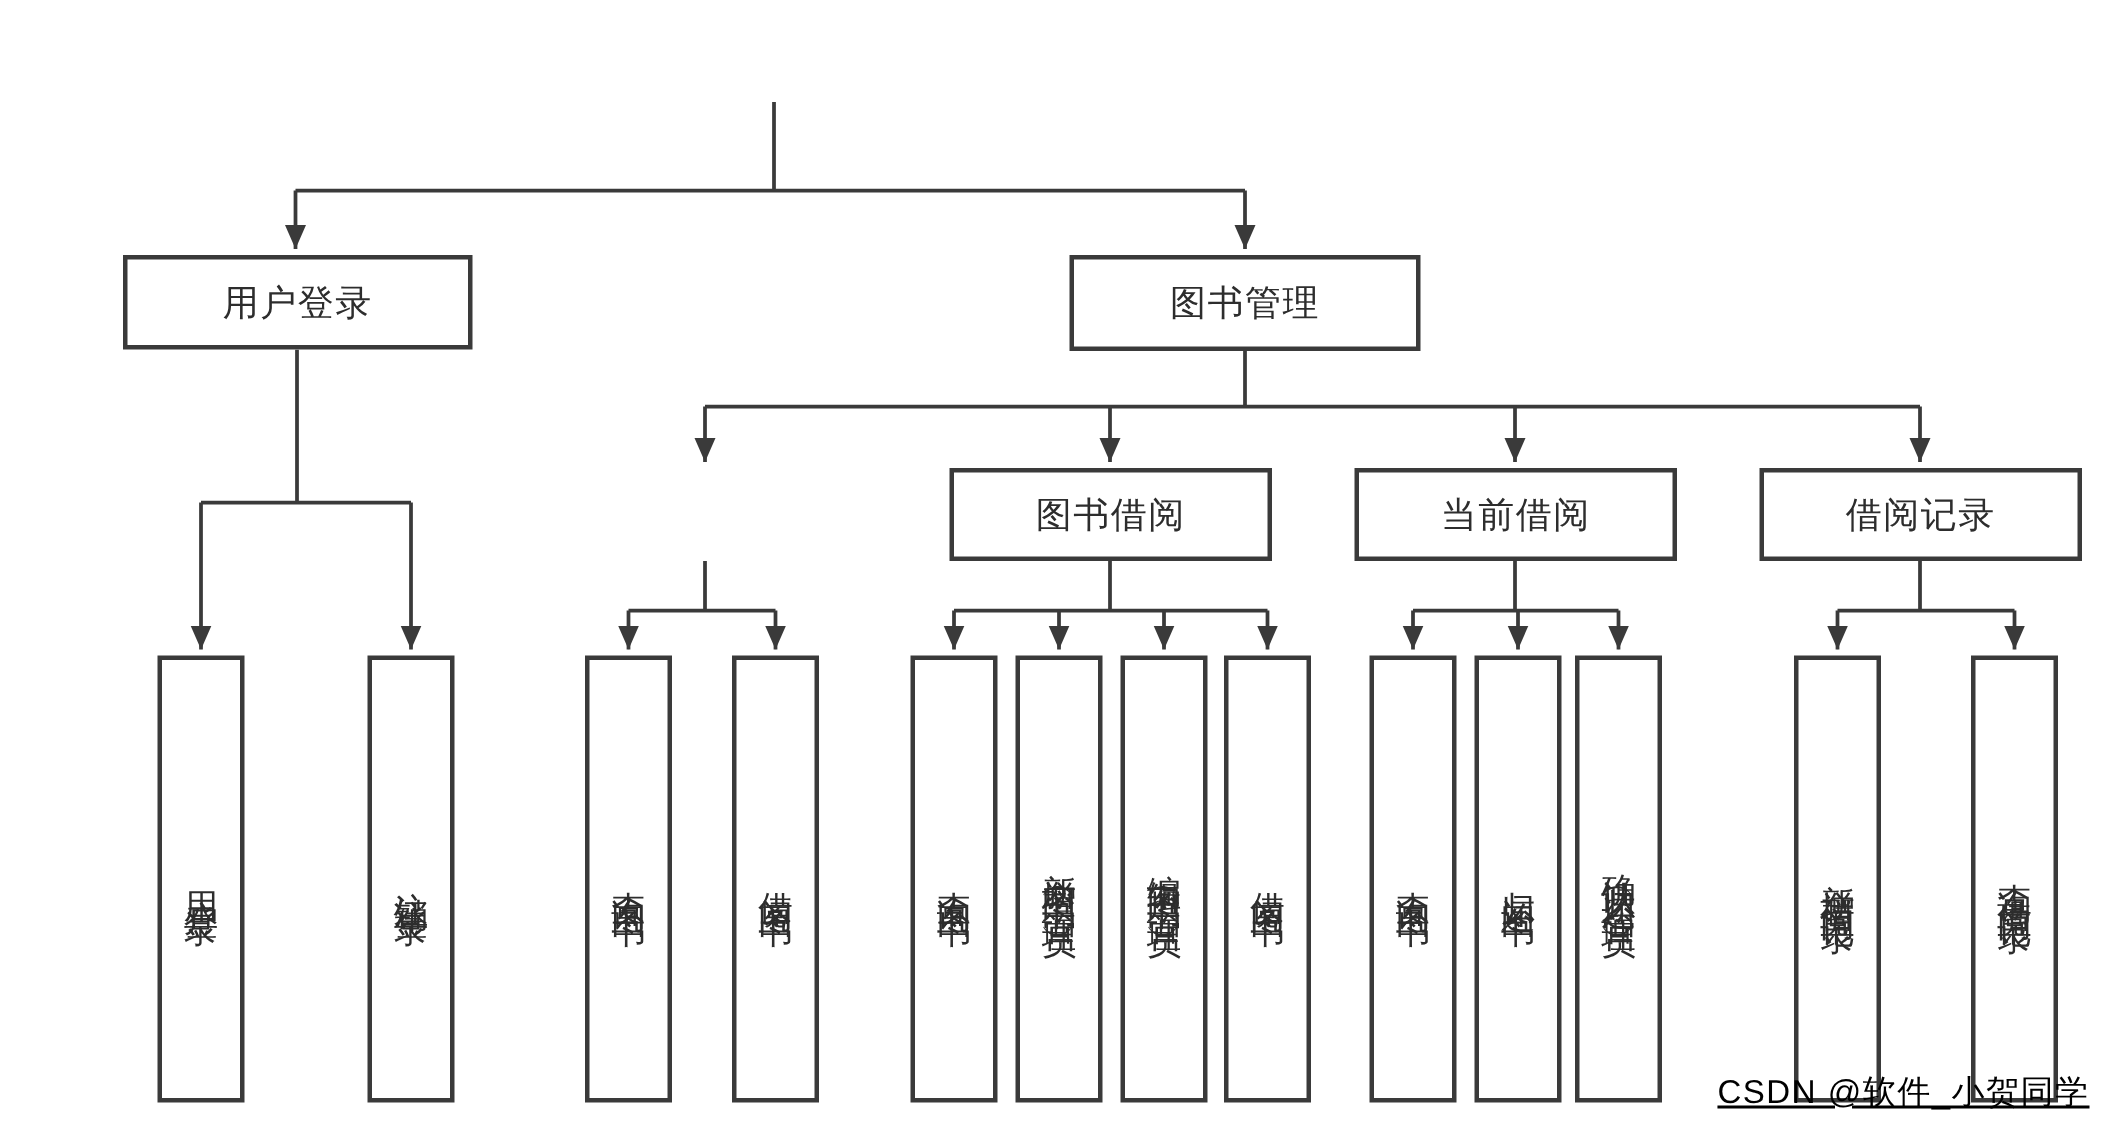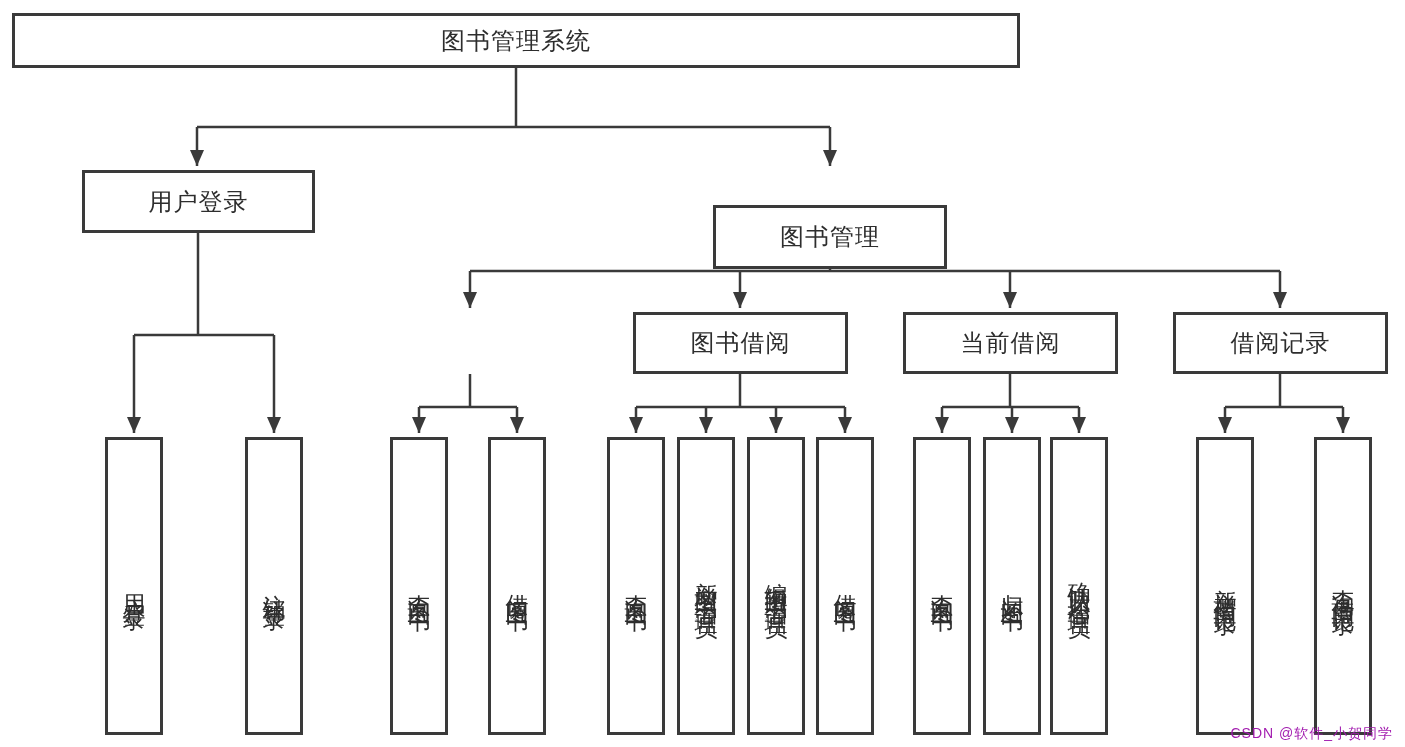--- a/index.html
+++ b/index.html
@@ -17,22 +17,22 @@
   }
   .hbox{font-size:24px;letter-spacing:1px;}
   .vbox{width:58px;top:437px;height:298px;}
   .vbox .vtext{
     writing-mode:vertical-rl;text-orientation:mixed;
     font-size:23px;line-height:1;letter-spacing:5px;
     white-space:nowrap;color:#2d2d2d;
   }
   .watermark{
     position:absolute;right:12px;bottom:4px;
-    font-size:14px;color:#a21caf;letter-spacing:1px;
-    z-index:5;pointer-events:none;
+    font-size:22px;color:#000000;letter-spacing:1px;
+    z-index:5;pointer-events:none;text-decoration:underline;
   }
 </style>
 </head>
 <body>
 
 <div class="canvas">
 
   <svg class="wires" width="1405" height="747" viewBox="0 0 1405 747">
     <defs>
       <marker id="arrow" markerUnits="userSpaceOnUse" markerWidth="20" markerHeight="18" refX="16" refY="8" orient="auto">
@@ -76,24 +76,23 @@
       <line x1="1012" y1="407" x2="1012" y2="433" marker-end="url(#arrow)"></line>
       <line x1="1079" y1="407" x2="1079" y2="433" marker-end="url(#arrow)"></line>
 
       <line x1="1280" y1="374" x2="1280" y2="407"></line>
       <line x1="1225" y1="407" x2="1343" y2="407"></line>
       <line x1="1225" y1="407" x2="1225" y2="433" marker-end="url(#arrow)"></line>
       <line x1="1343" y1="407" x2="1343" y2="433" marker-end="url(#arrow)"></line>
     </g>
   </svg>
 
-  <div class="node hbox" style="left:12px;top:13px;width:1008px;height:55px;">图书管理系统</div>
 
   <div class="node hbox" style="left:82px;top:170px;width:233px;height:63px;">用户登录</div>
-  <div class="node hbox" style="left:713px;top:170px;width:234px;height:64px;margin-top:35px;">图书管理</div>
+  <div class="node hbox" style="left:713px;top:170px;width:234px;height:64px;">图书管理</div>
 
   <div class="node hbox" style="left:903px;top:312px;width:215px;height:62px;">当前借阅</div>
   <div class="node hbox" style="left:633px;top:312px;width:215px;height:62px;">图书借阅</div>
   <div class="node hbox" style="left:1173px;top:312px;width:215px;height:62px;">借阅记录</div>
 
   <div class="node vbox" style="left:105px;">
     <span class="vtext">用户登录</span>
     </div>
   <div class="node vbox" style="left:245px;">
     <span class="vtext">注销登录</span>

